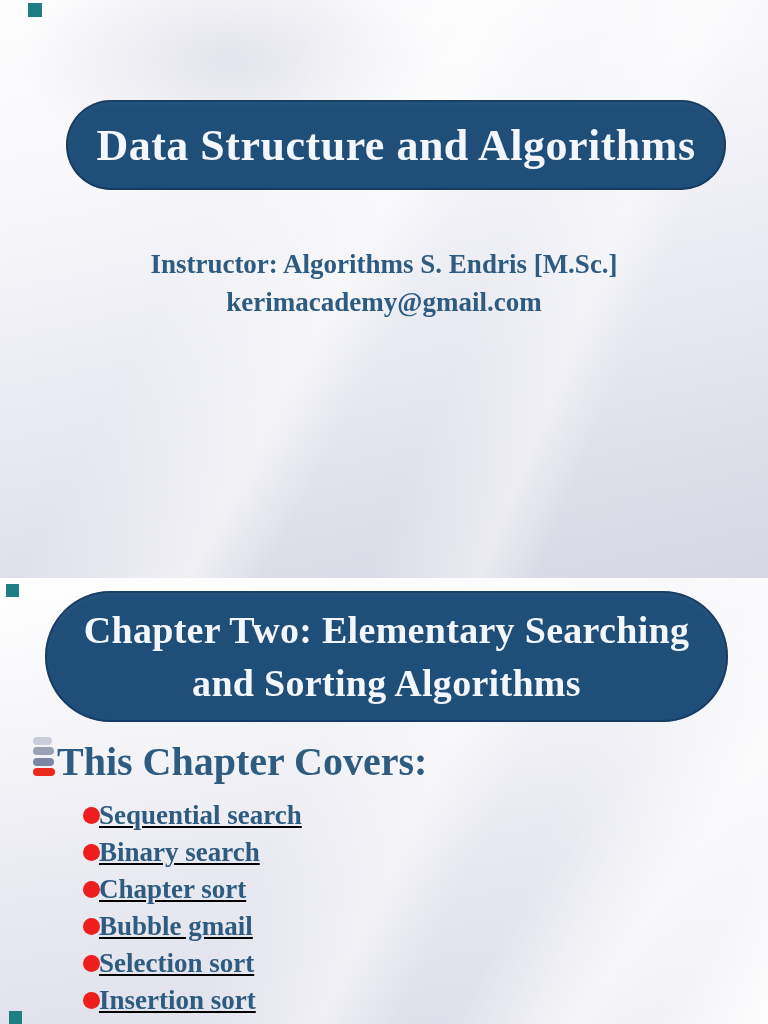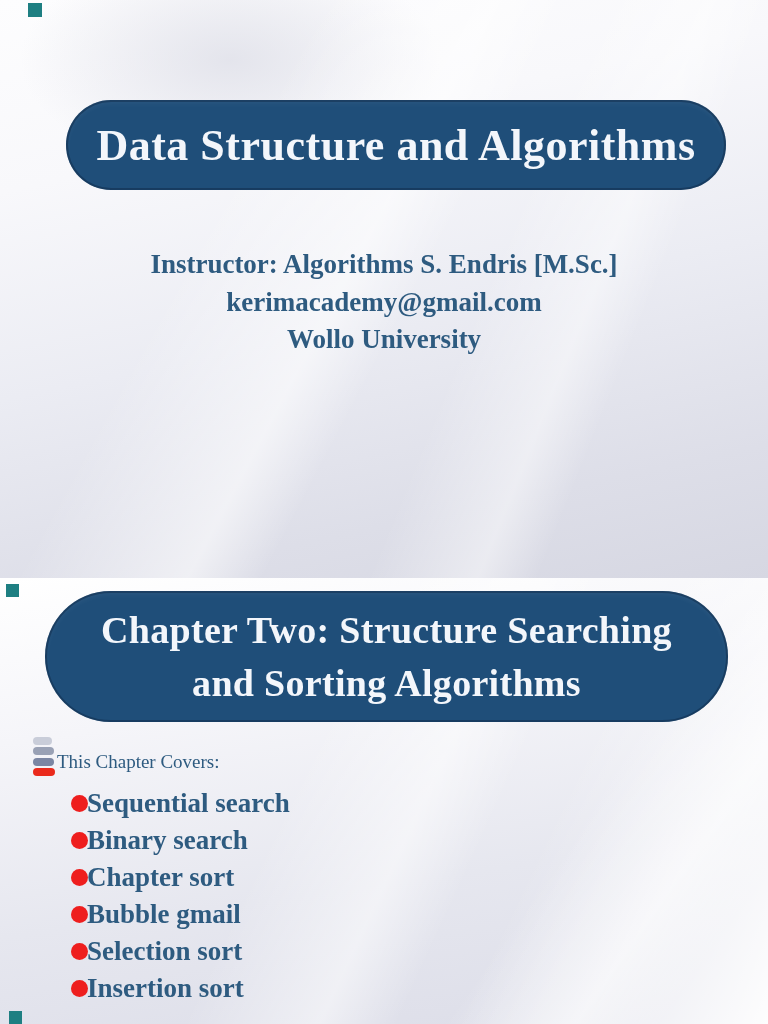--- a/index.html
+++ b/index.html
@@ -51,24 +51,24 @@
   .covers-row{
     position:absolute;left:33px;top:156px;
     display:flex;align-items:flex-end;
   }
   .stack-icon{display:flex;flex-direction:column;align-items:flex-start;margin-right:2px;margin-bottom:2px;}
   .stack-icon .bar{height:8px;border-radius:4px;margin-top:2.5px;}
   .bar-1{width:19px;background:#C9CDD9;}
   .bar-2{width:21px;background:#99A1B5;}
   .bar-3{width:21px;background:#7B86A3;}
   .bar-4{width:22px;background:#EA2A1C;}
-  .covers-heading{color:#2E5B80;font-weight:normal;font-size:19px;line-height:32px;}
+  .covers-heading{color:#2E5B80;font-weight:bold;font-size:40px;line-height:32px;}
   
   .topic-list{
-    position:absolute;left:71px;top:207px;margin:0;padding:0;list-style:none;
+    position:absolute;left:71px;top:207px;margin:12px;padding:0;list-style:none;text-decoration:underline;
   }
   .topic-list li{
     display:flex;align-items:center;height:37px;
     color:#2E5B80;font-weight:bold;font-size:27px;white-space:nowrap;
   }
   .dot{
     width:17px;height:17px;border-radius:50%;background:#EE1E1E;
     flex:0 0 17px;margin-right:-1px;
   }
 </style>
@@ -80,29 +80,28 @@
   <section class="slide slide1">
     <div class="marker marker-1"></div>
 
     <div class="banner banner-1">
       <span>Data Structure and Algorithms</span>
     </div>
 
     <div class="info">
       <div>Instructor: Algorithms S. Endris [M.Sc.]</div>
       <div>kerimacademy@gmail.com</div>
-      <div>Wollo University</div>
     </div>
   </section>
 
   <section class="slide slide2">
     <div class="marker marker-2"></div>
 
     <div class="banner banner-2">
-      <div>Chapter Two: Structure Searching</div>
+      <div>Chapter Two: Elementary Searching</div>
       <div>and Sorting Algorithms</div>
     </div>
 
     <div class="covers-row">
       <span class="stack-icon">
         <span class="bar bar-1"></span>
         <span class="bar bar-2"></span>
         <span class="bar bar-3"></span>
         <span class="bar bar-4"></span>
       </span>

